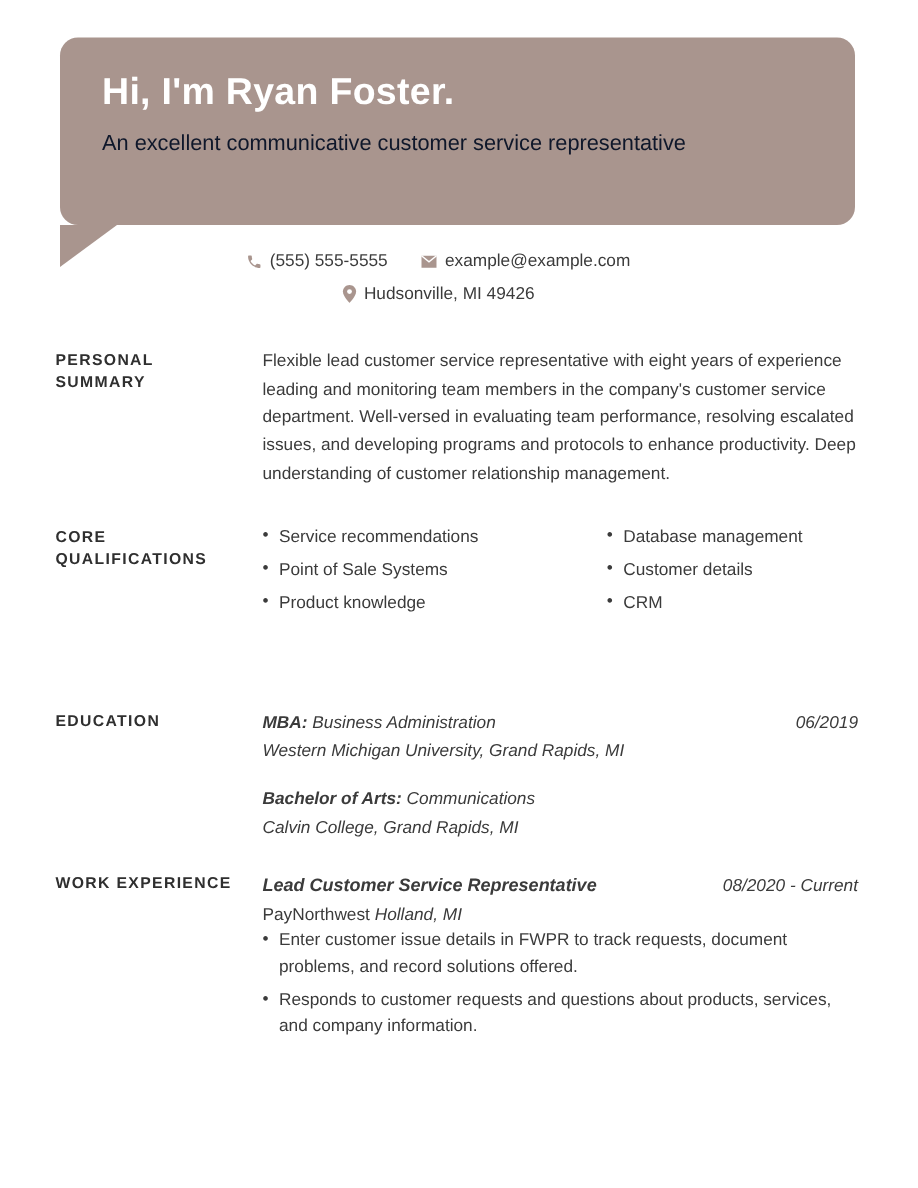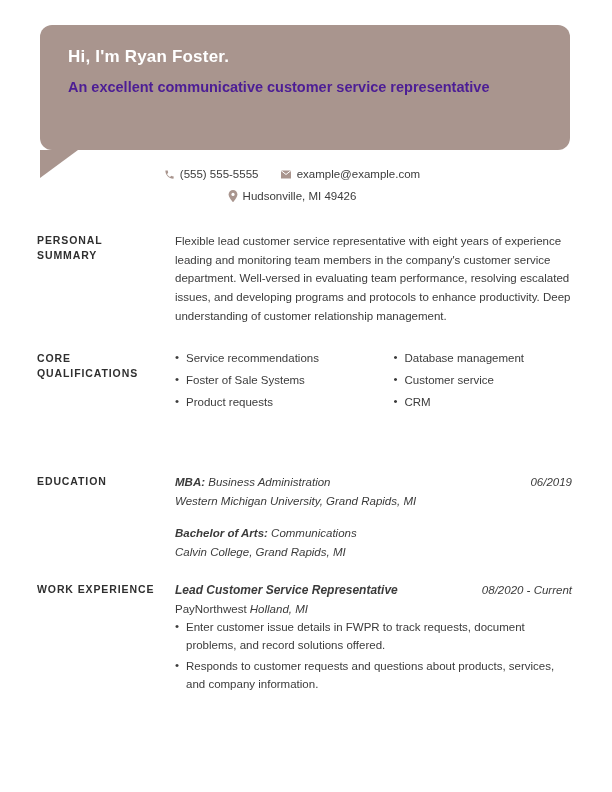--- a/index.html
+++ b/index.html
@@ -25,30 +25,30 @@
   }
   .banner {
     background: #a9958e;
     border-radius: 12px;
     padding: 22px 30px 20px 28px;
     box-sizing: border-box;
     min-height: 125px;
   }
   .banner-name {
     color: #ffffff;
-    font-size: 17px;
+    font-size: 25px;
     font-weight: bold;
     letter-spacing: 0.2px;
     line-height: 1.15;
     margin: 0 0 10px 0;
   }
   .banner-subtitle {
-    color: #4c1d95;
+    color: #0f172a;
     font-size: 14.5px;
-    font-weight: 700;
+    font-weight: 400;
     line-height: 1.45;
     margin: 0;
     max-width: 430px;
   }
   .banner-tail {
     width: 0;
     height: 0;
     border-left: 0 solid transparent;
     border-top: 28px solid #a9958e;
     border-right: 38px solid transparent;
@@ -107,21 +107,21 @@
     line-height: 1.62;
     margin-left: 10px;
   }
 
   
   .summary-text { margin: 0; }
 
   
   .quals {
     display: flex;
-    gap: 4px;
+    gap: 15px;
     align-items: flex-end;
   }
   .qual-col {
     flex: 0 0 50%;
     box-sizing: border-box;
   }
   .qual-col:last-child { padding-left: 16px; }
   ul.bullets {
     list-style: none;
     margin: 0;
@@ -217,28 +217,28 @@
   </div>
 </div>
 
 <div class="section" style="top:350px;">
   <div class="sec-label">Core Qualifications</div>
   <div class="sec-body">
     <div class="quals">
       <div class="qual-col">
         <ul class="bullets">
           <li>Service recommendations</li>
-          <li>Foster of Sale Systems</li>
-          <li>Product requests</li>
+          <li>Point of Sale Systems</li>
+          <li>Product knowledge</li>
         </ul>
       </div>
       <div class="qual-col">
         <ul class="bullets">
           <li>Database management</li>
-          <li>Customer service</li>
+          <li>Customer details</li>
           <li>CRM</li>
         </ul>
       </div>
     </div>
   </div>
 </div>
 
 <div class="section" style="top:473px;">
   <div class="sec-label">Education</div>
   <div class="sec-body">

